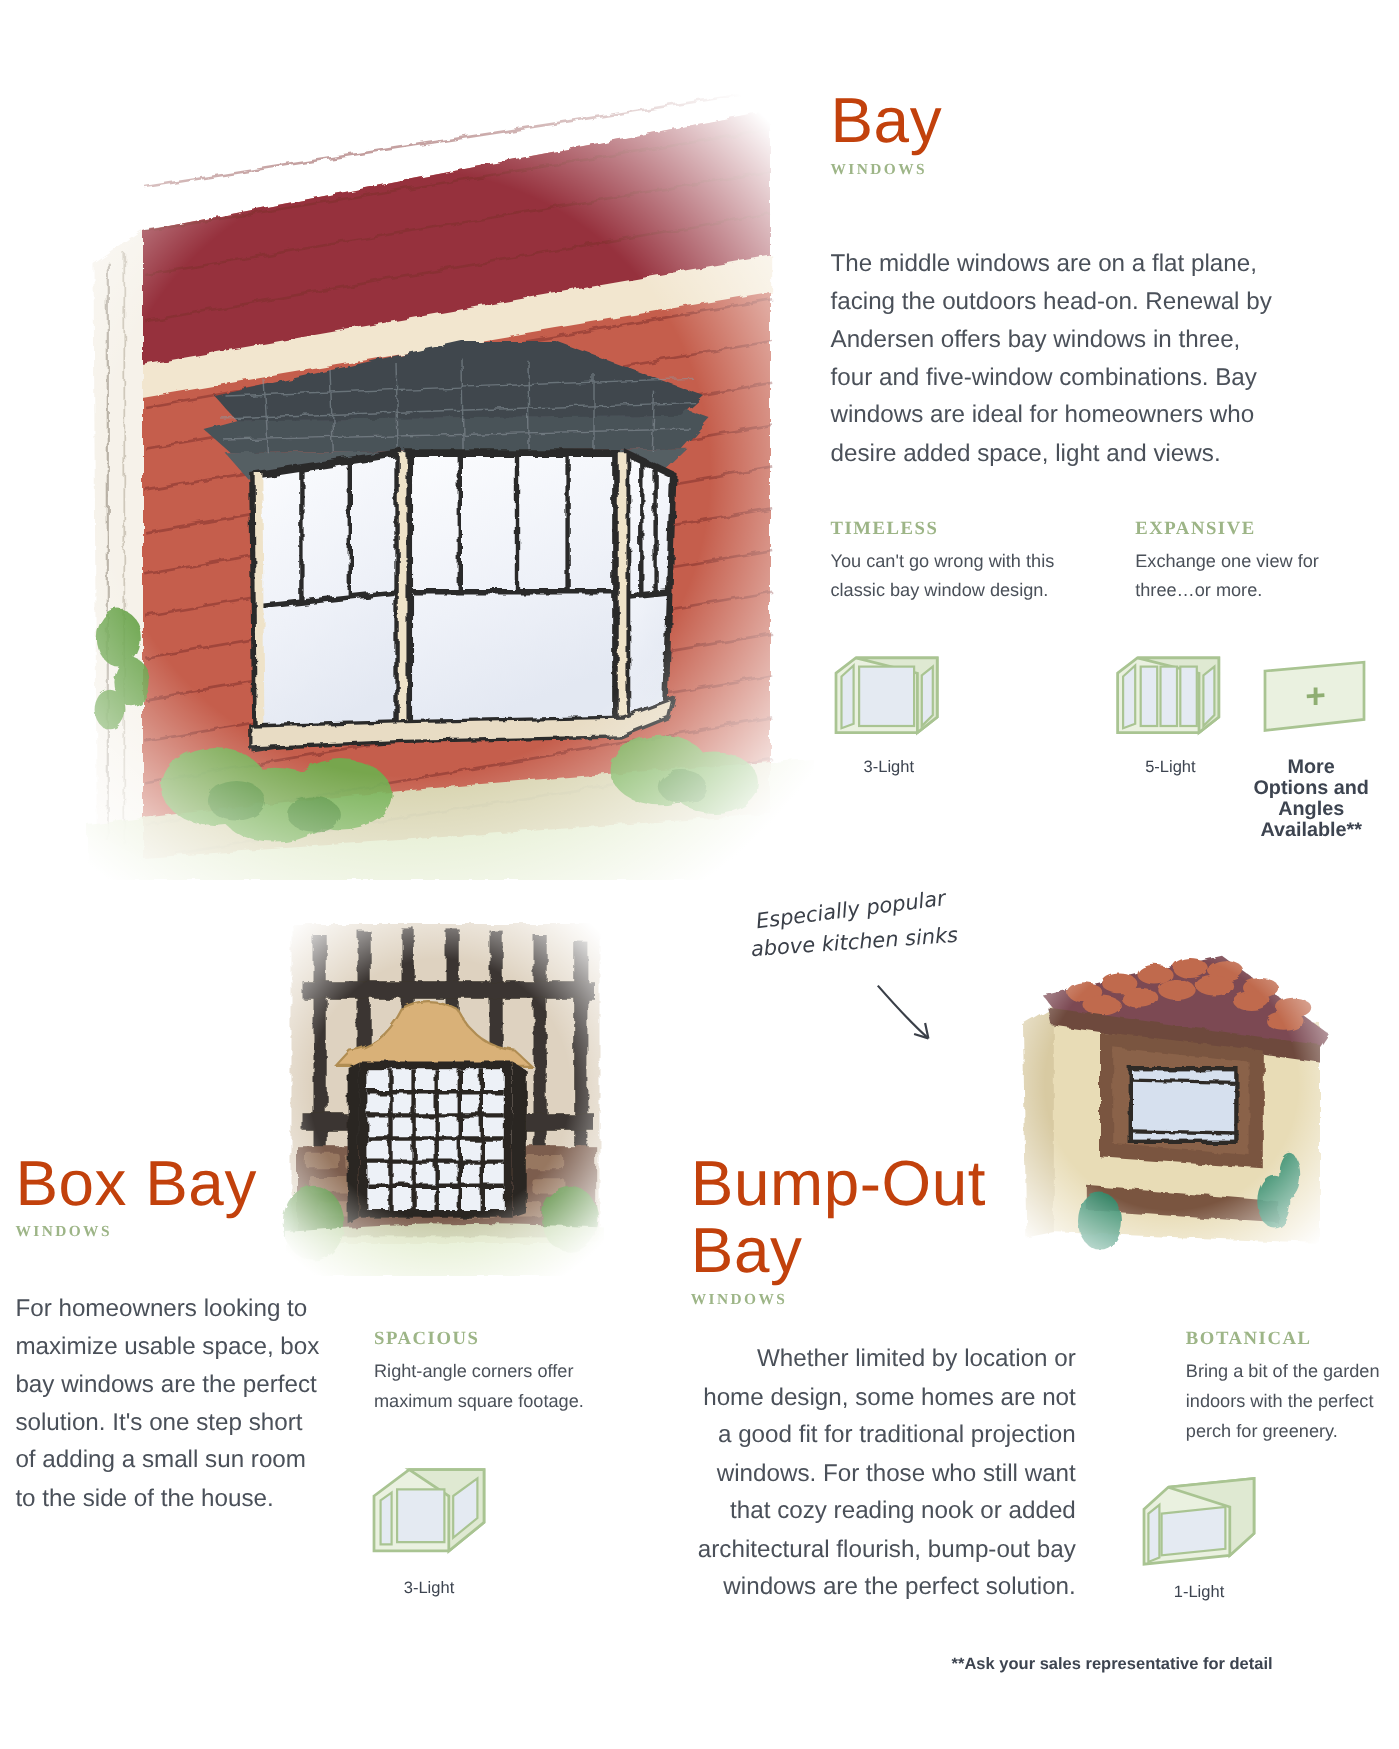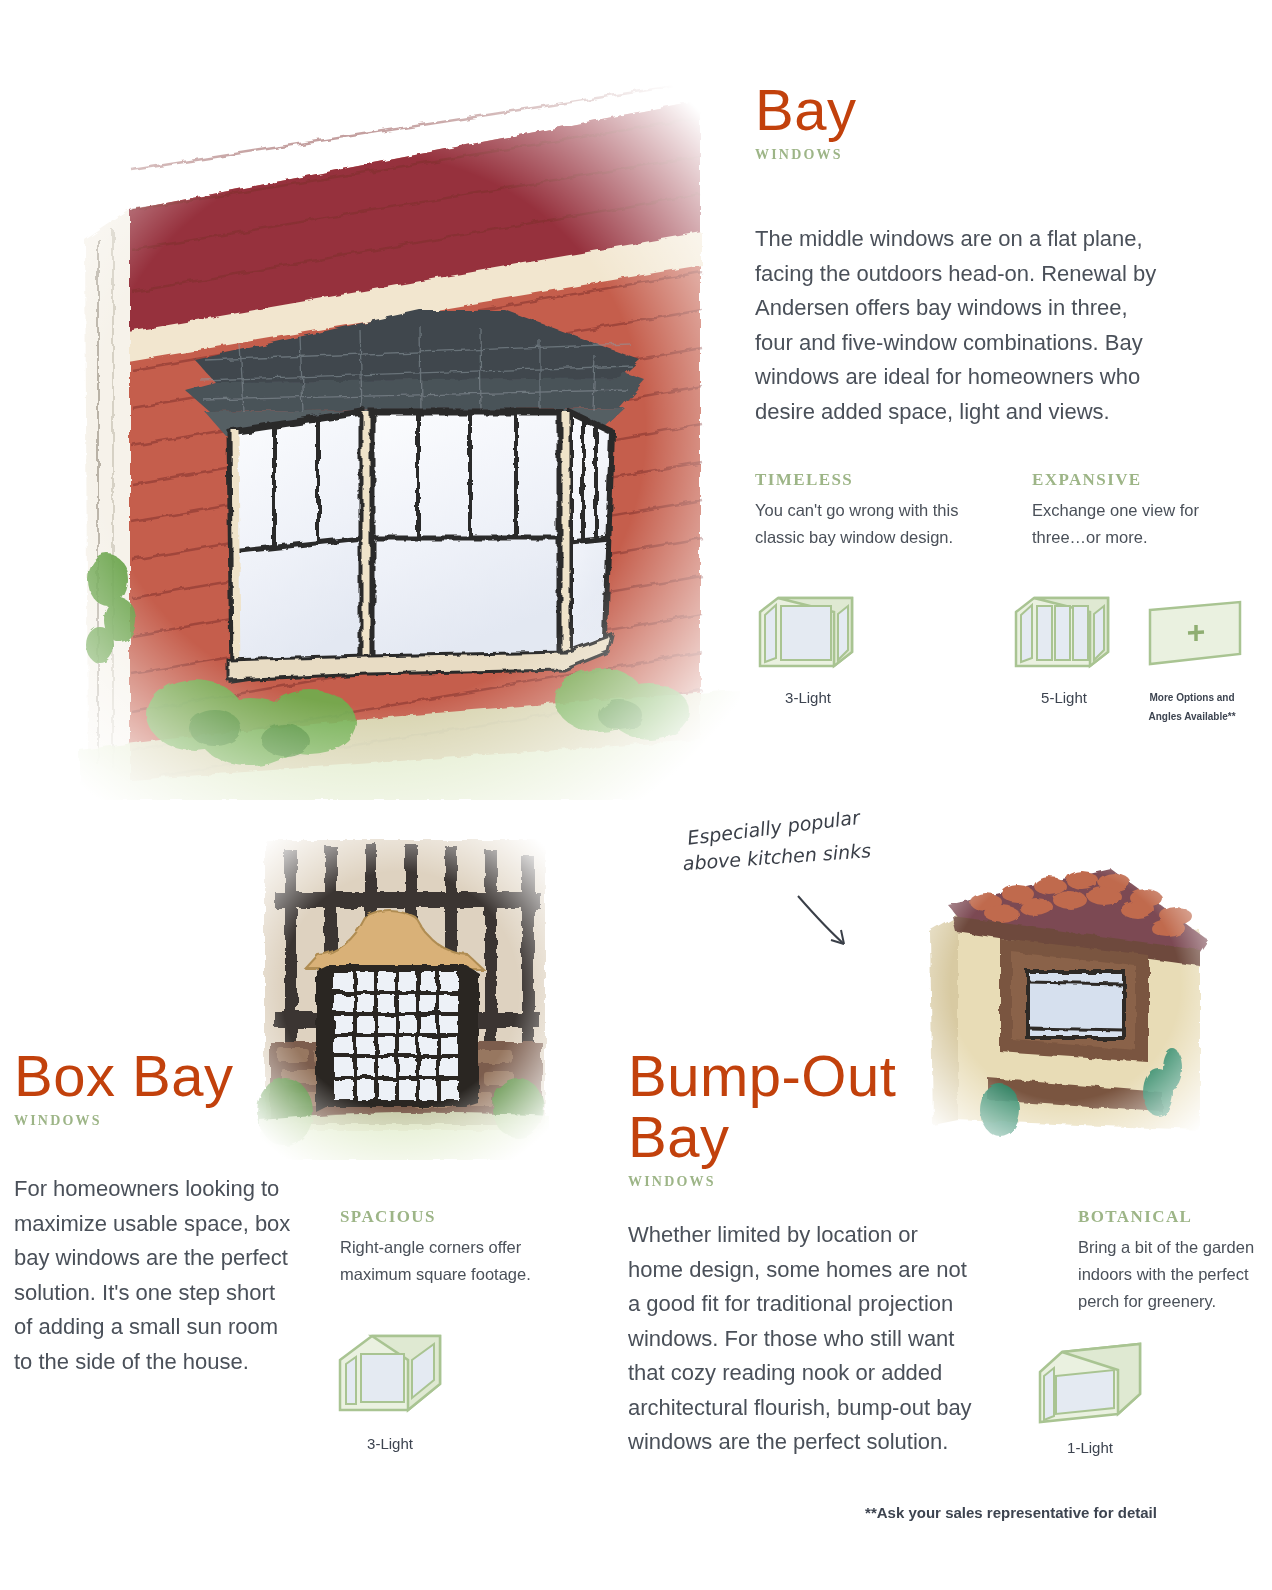--- a/index.html
+++ b/index.html
@@ -45,21 +45,21 @@
     font-size: 16.5px;
     line-height: 27px;
     color: #4a5059;
   }
   .opt-label {
     font-size: 15px;
     line-height: 19px;
     color: #3d4450;
     text-align: center;
   }
-  .opt-label.multi { font-weight: 700; font-size: 10px; }
+  .opt-label.multi { font-weight: 700; font-size: 18px; }
   .footnote {
     font-size: 15px;
     font-weight: 700;
     color: #3d4450;
     text-align: center;
   }
 
   
   .abs { position: absolute; }
 
@@ -412,21 +412,21 @@
       <rect x="0" y="0" width="330" height="330" fill="url(#vig3)"></rect>
     </svg>
   </div>
 
   <div class="abs" style="left:628px; top:1046px; width:330px;">
     <div class="hdr-main">Bump-Out</div>
     <div class="hdr-main">Bay</div>
     <div class="hdr-sub">WINDOWS</div>
   </div>
 
-  <div class="abs body-copy" style="left:628px; top:1218px; width:350px;">Whether limited by location or home design, some homes are not a good fit for traditional projection windows. For those who still want that cozy reading nook or added architectural flourish, bump-out bay windows are the perfect solution.</div>
+  <div class="abs body-copy" style="left:628px; top:1218px; width:350px;text-align:right;">Whether limited by location or home design, some homes are not a good fit for traditional projection windows. For those who still want that cozy reading nook or added architectural flourish, bump-out bay windows are the perfect solution.</div>
 
   <div class="abs" style="left:1038px; top:1207px; width:200px;margin-left:40px;">
     <div class="feat-title">BOTANICAL</div>
     <div class="feat-body">Bring a bit of the garden indoors with the perfect perch for greenery.</div>
   </div>
 
   <div class="opt" style="left:1030px; top:1336px; width:120px;">
     <svg width="120" height="96" viewBox="0 0 120 96">
       <polygon points="10,36 32,16 110,8 110,58 88,78 10,86" fill="#eaf1e0" stroke="#a9c492" stroke-width="2.5"></polygon>
       <polygon points="32,16 110,8 110,58 88,78 88,34" fill="#dfe9d2" stroke="#a9c492" stroke-width="2.5"></polygon>

